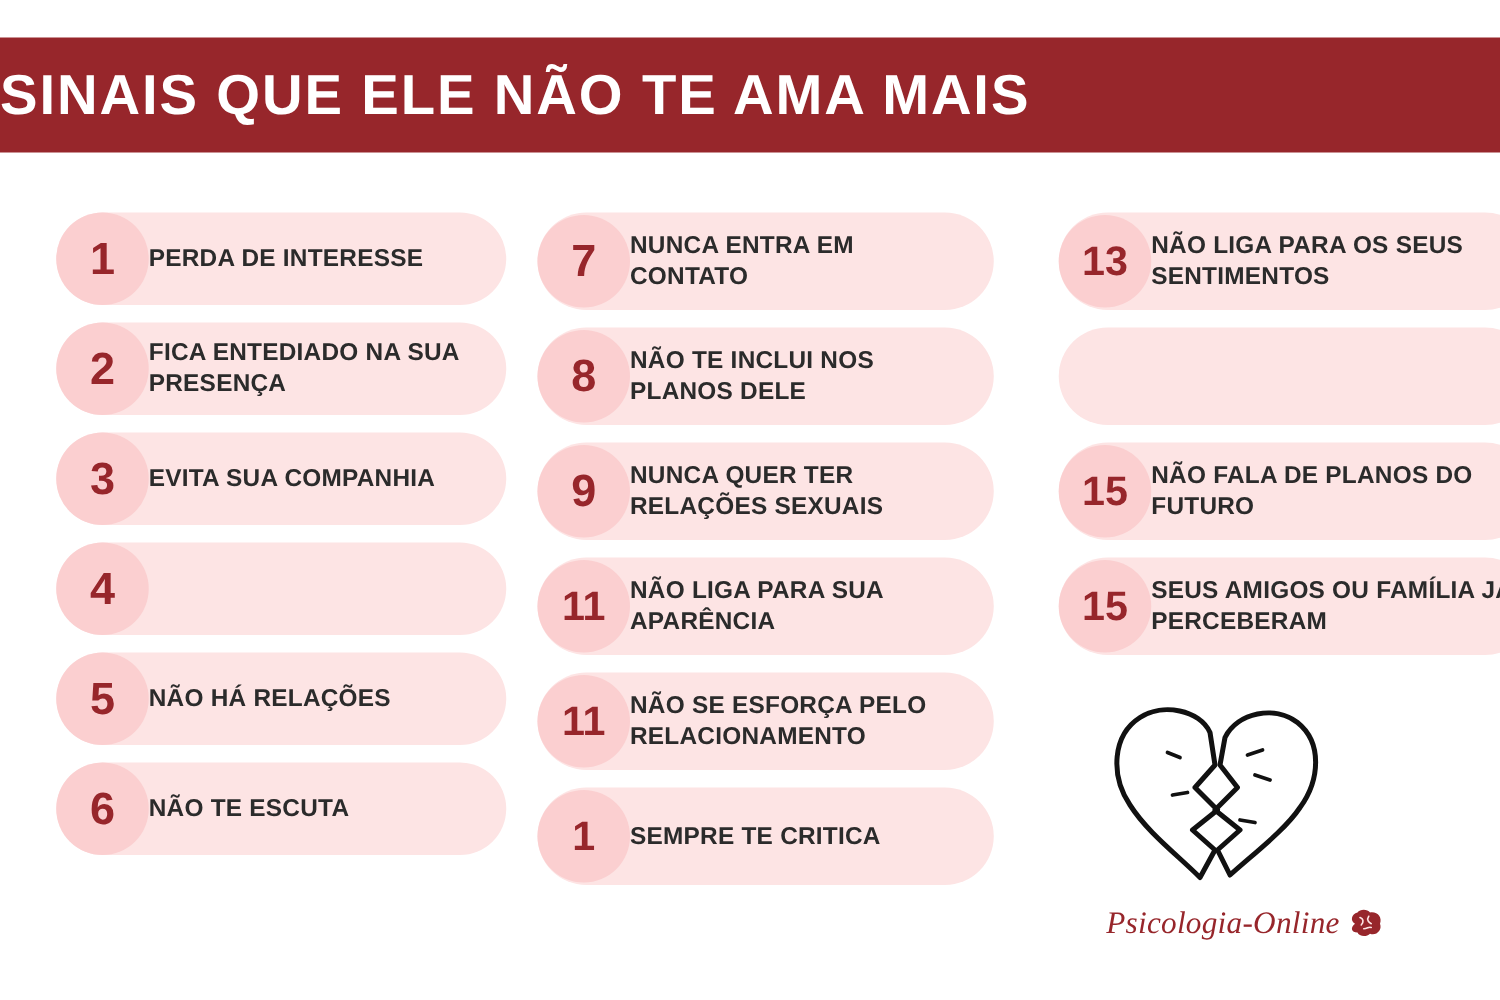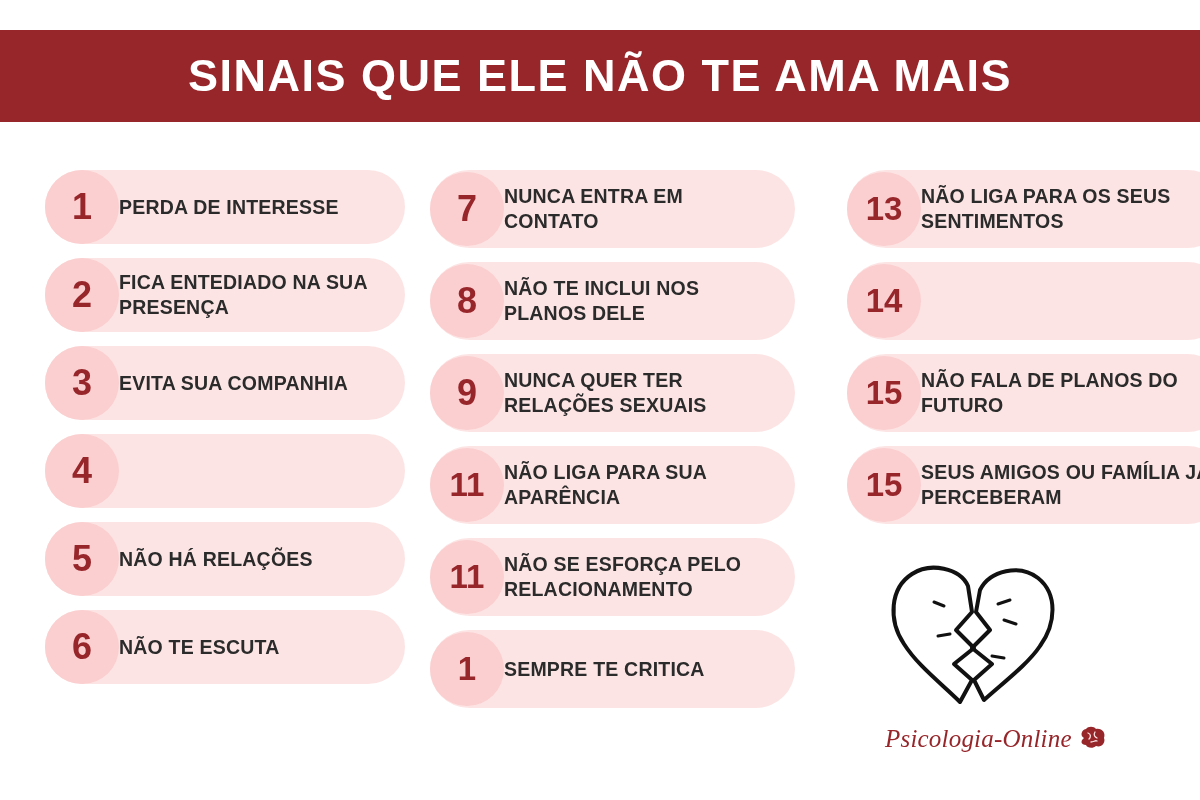--- a/index.html
+++ b/index.html
@@ -19,21 +19,20 @@
   
   #header-bar {
     position: absolute;
     left: 0;
     top: 30px;
     width: 1200px;
     height: 92px;
     background: #97262b;
     display: flex;
     align-items: center;
-    justify-content: center;
   }
   #header-title {
     color: #ffffff;
     font-size: 45px;
     font-weight: bold;
     letter-spacing: 1.5px;
     text-align: center;
     font-family: "Liberation Sans", sans-serif;
   }
 
@@ -103,21 +102,21 @@
     width: 190px;
     height: 150px;
   }
 
   
   #brand {
     position: absolute;
     left: 885px;
     top: 725px;
     display: flex;
-    align-items: flex-start;
+    align-items: center;
   }
   #brand-text {
     font-size: 25px;
     color: #97262b;
     font-family: "Liberation Serif", serif;
     font-style: italic;
     letter-spacing: 0.2px;
   }
   #brand-icon {
     margin-left: 6px;
@@ -202,21 +201,20 @@
   </div>
 
   <div class="column" id="col-3">
 
     <div class="item">
       <div class="badge wide">13</div>
       <div class="item-label">NÃO LIGA PARA OS SEUS SENTIMENTOS</div>
     </div>
 
     <div class="item">
-      <div class="badge wide">14</div>
     </div>
 
     <div class="item">
       <div class="badge wide">15</div>
       <div class="item-label">NÃO FALA DE PLANOS DO FUTURO</div>
     </div>
 
     <div class="item">
       <div class="badge wide">15</div>
       <div class="item-label">SEUS AMIGOS OU FAMÍLIA JÁ PERCEBERAM</div>

